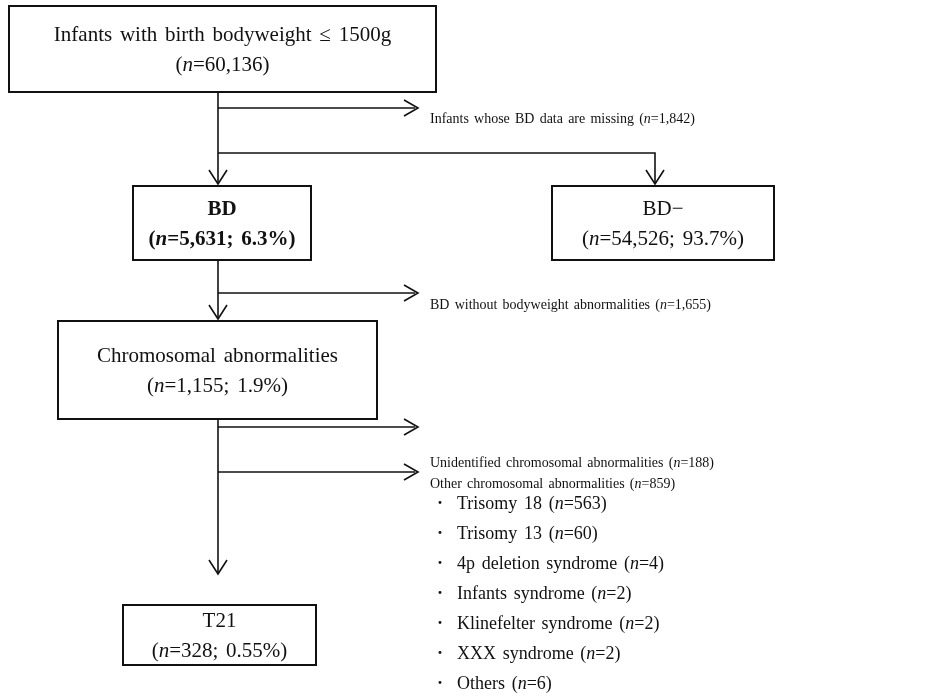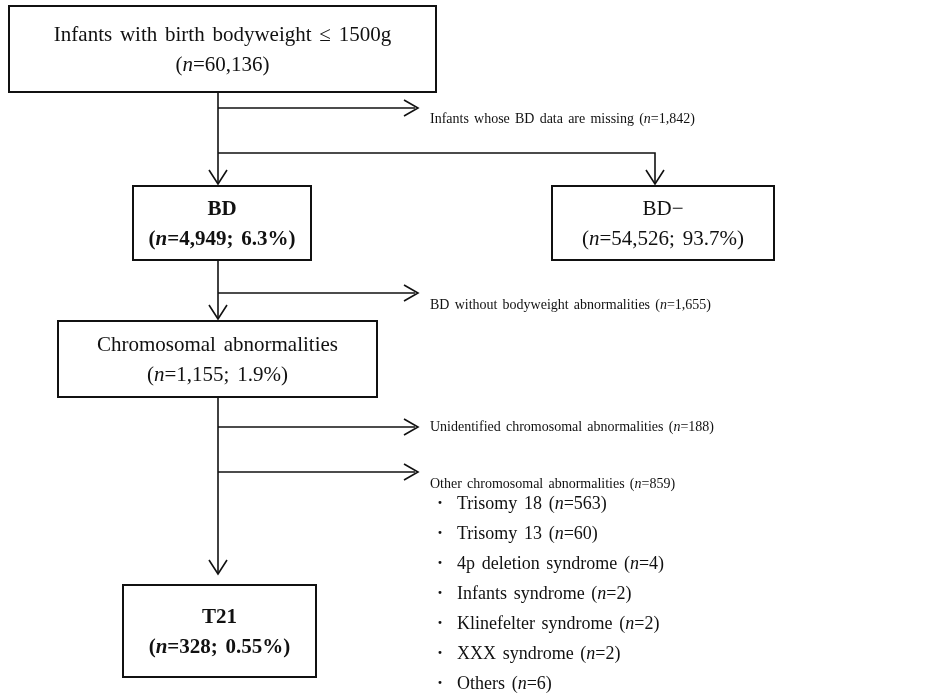--- a/index.html
+++ b/index.html
@@ -30,35 +30,35 @@
     align-items: center;
     justify-content: center;
     text-align: center;
     font-size: 21px;
     line-height: 30px;
     word-spacing: 0.12em;
   }
   .box-top      { left: 8px;   top: 5px;   width: 429px; height: 88px; }
   .box-bd       { left: 132px; top: 185px; width: 180px; height: 76px; font-weight: bold; }
   .box-bdneg    { left: 543px; top: 185px; width: 224px; height: 76px; margin-left: 8px; }
-  .box-chrom    { left: 57px;  top: 320px; width: 321px; height: 78px; }
-  .box-t21      { left: 122px; top: 584px; width: 195px; height: 94px; font-weight: bold; }
+  .box-chrom    { left: 57px;  top: 320px; width: 321px; height: 100px; }
+  .box-t21      { left: 122px; top: 604px; width: 195px; height: 62px; }
   .annotation {
     position: absolute;
     left: 430px;
     height: 30px;
     line-height: 30px;
     font-size: 14px;
     white-space: nowrap;
     word-spacing: 0.12em;
     margin-top: 12px;
   }
   .ann-1 { top: 92px; }
   .ann-2 { top: 278px; }
-  .ann-3 { top: 400px; }
+  .ann-3 { top: 436px; }
   .ann-4 { top: 457px; }
   .bullet-list {
     position: absolute;
     left: 437px;
     top: 488px;
     font-size: 18px;
     line-height: 30px;
     word-spacing: 0.12em;
   }
   .bullet-item { white-space: nowrap; height: 30px; }
@@ -102,21 +102,21 @@
     <polyline points="404,464 418,472 404,480"></polyline>
   </svg>
 
   <div class="node-box box-top">
     <div>Infants with birth bodyweight ≤ 1500g</div>
     <div><span>(</span><i>n</i><span>=60,136)</span></div>
   </div>
 
   <div class="node-box box-bd">
     <div>BD</div>
-    <div><span>(</span><i>n</i><span>=4,949; 6.3%)</span></div>
+    <div><span>(</span><i>n</i><span>=5,631; 6.3%)</span></div>
   </div>
 
   <div class="node-box box-bdneg">
     <div>BD−</div>
     <div><span>(</span><i>n</i><span>=54,526; 93.7%)</span></div>
   </div>
 
   <div class="node-box box-chrom">
     <div>Chromosomal abnormalities</div>
     <div><span>(</span><i>n</i><span>=1,155; 1.9%)</span></div>

